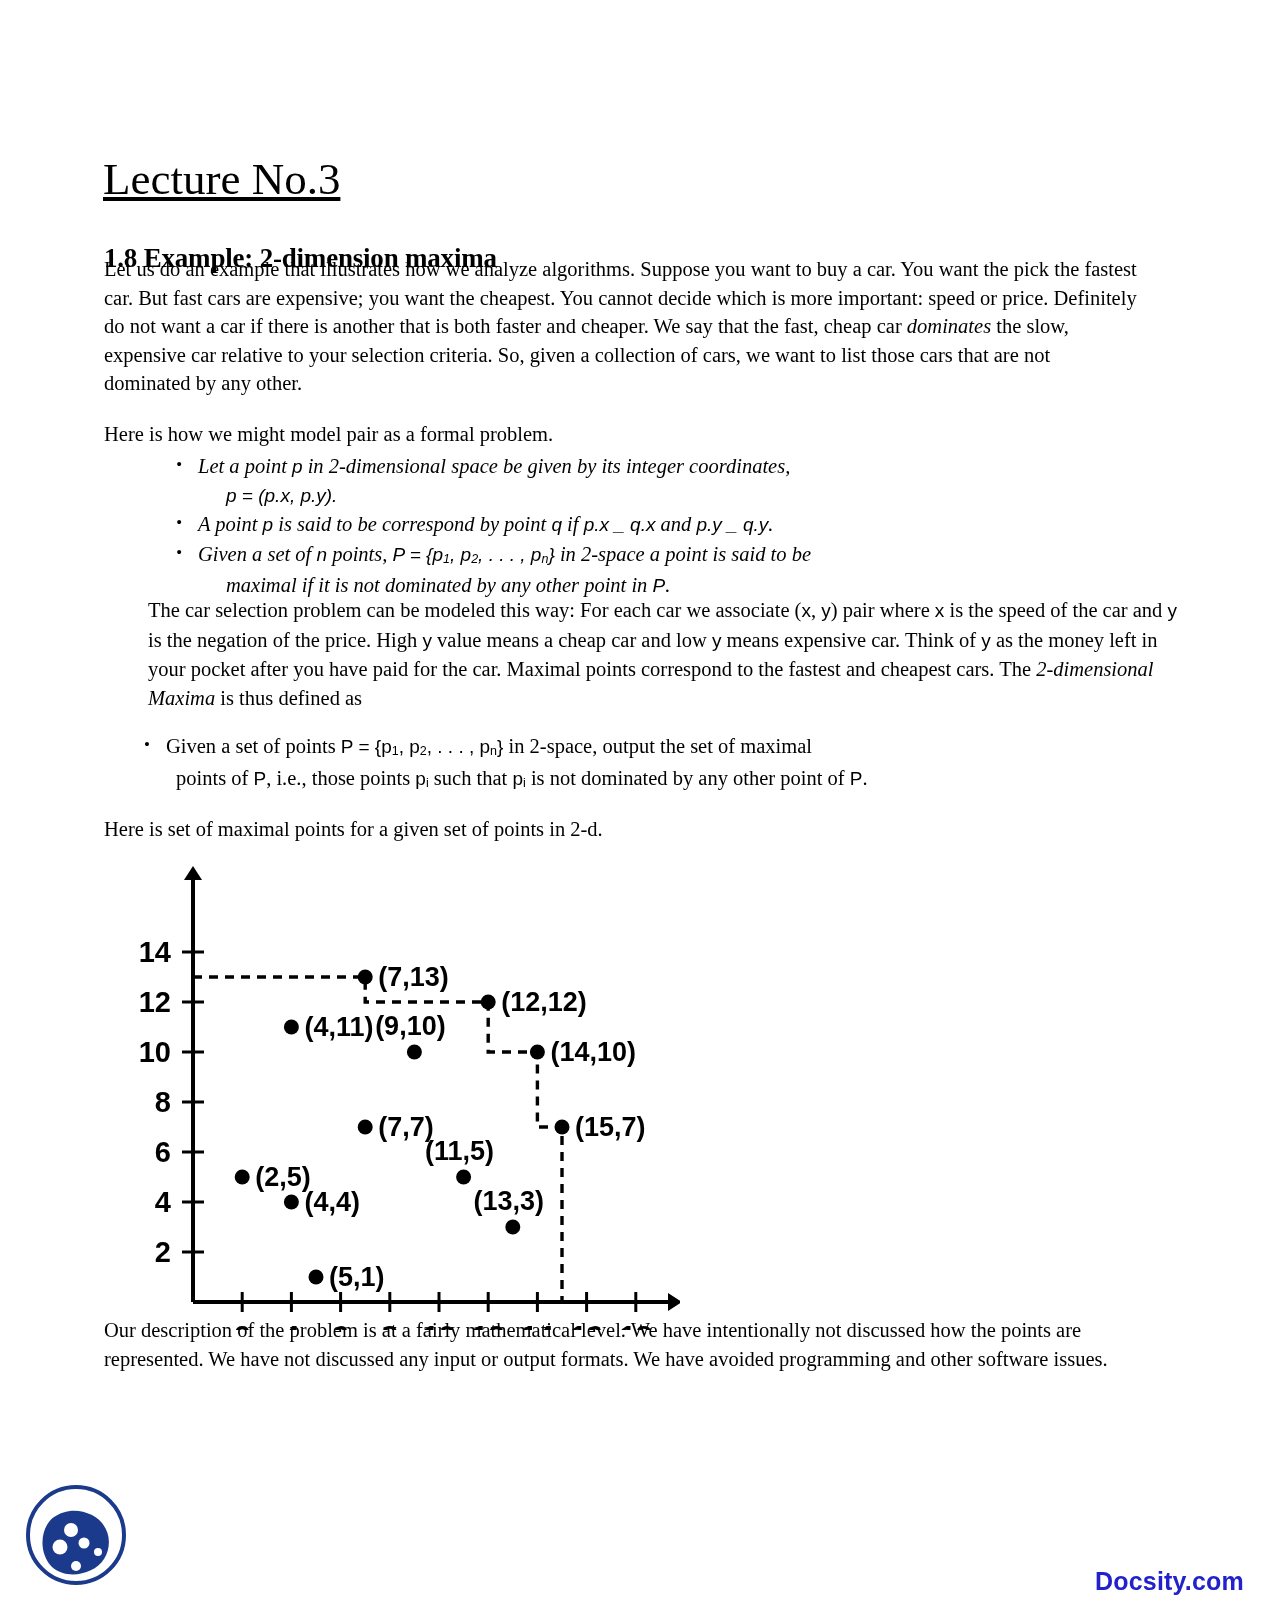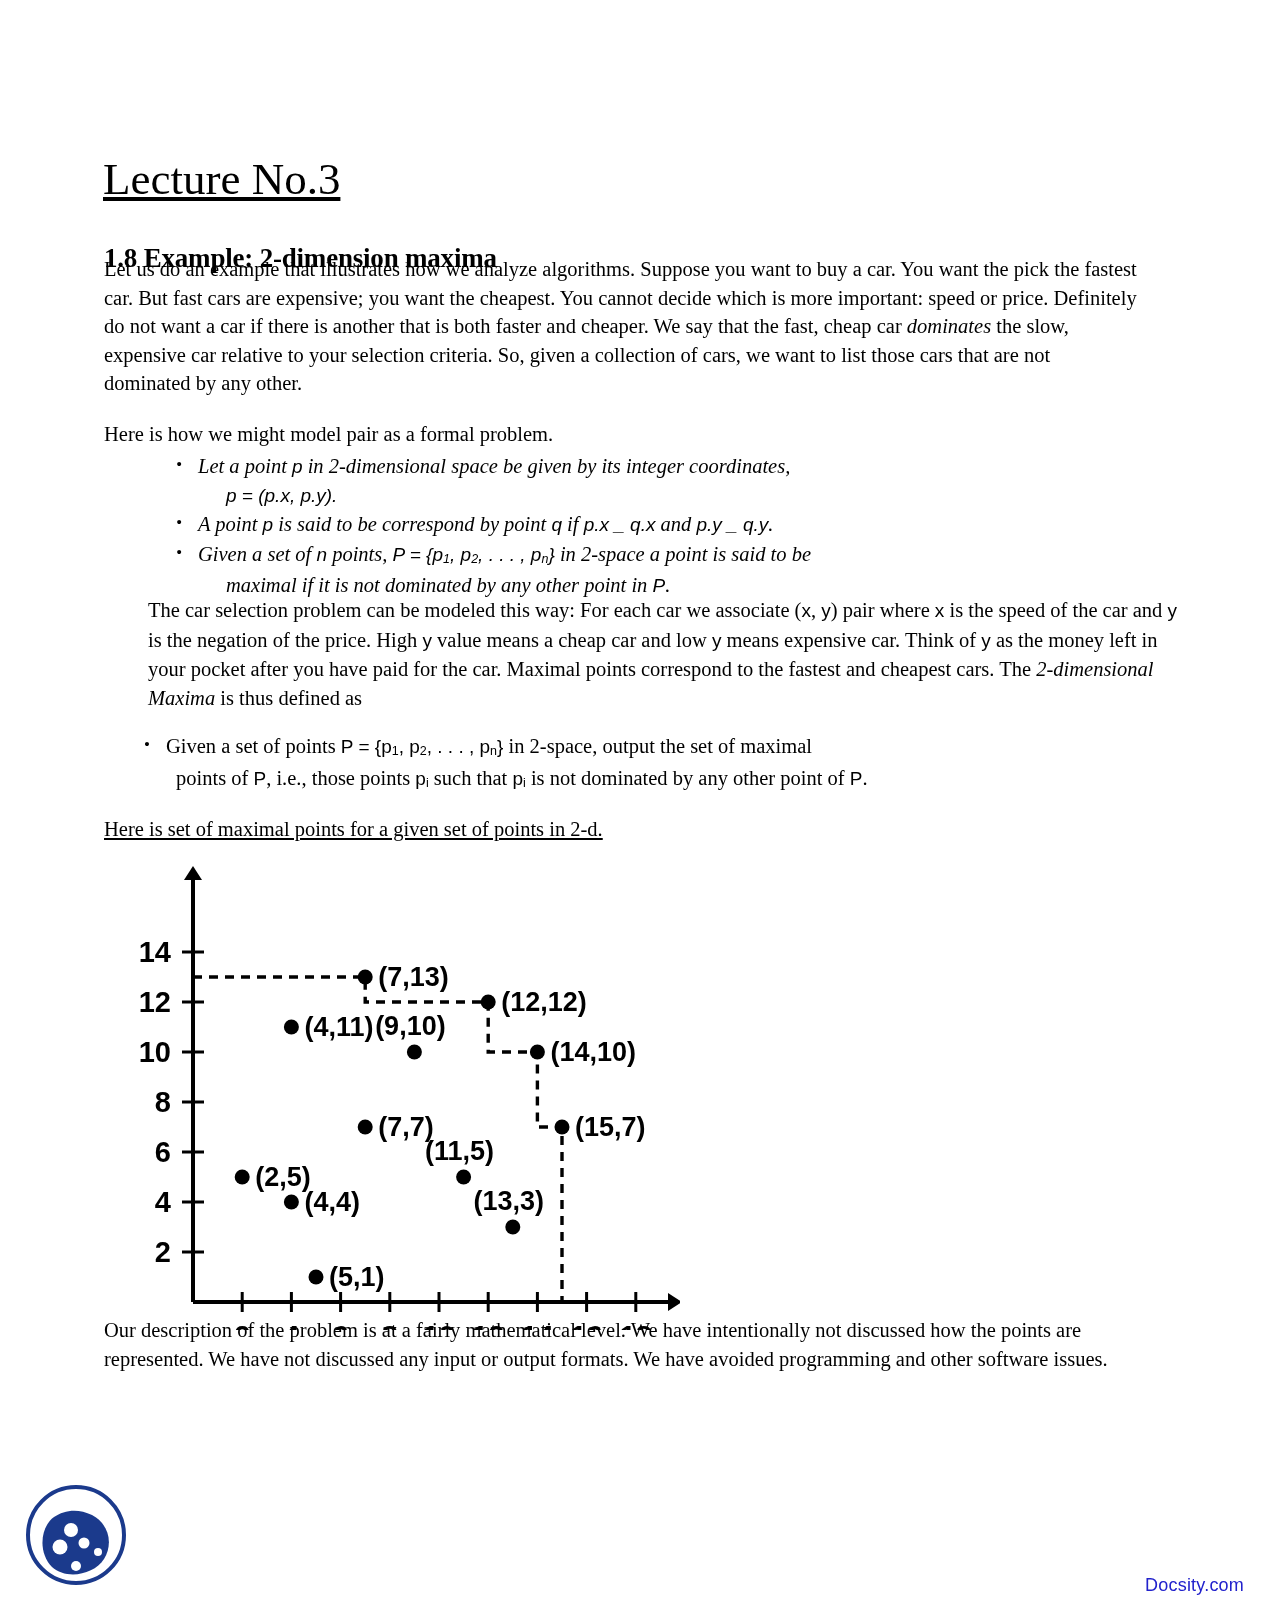--- a/index.html
+++ b/index.html
@@ -49,21 +49,21 @@
   
   .body-block {
     position: absolute;
     font-size: 20.5px;
     line-height: 28.6px;
     text-align: left;
   }
   #para-intro   { left: 104px; top: 255px; width: 1035px; }
   #para-model   { left: 104px; top: 420px; width: 1035px; }
   #para-carsel  { left: 104px; top: 596px; width: 1035px; margin-left: 44px; }
-  #para-hereis  { left: 104px; top: 815px; width: 1035px; text-decoration: underline; }
+  #para-hereis  { left: 104px; top: 815px; width: 1035px; }
   #para-closing { left: 104px; top: 1316px; width: 1020px; }
 
   .italic { font-style: italic; text-align: right; }
 
   
   .m {
     font-family: "Liberation Sans", "DejaVu Sans", sans-serif;
     font-size: 19px;
   }
   .m sub {
@@ -119,23 +119,24 @@
     left: 24px;
     top: 1483px;
     width: 104px;
     height: 104px;
   }
   #docsity-wordmark {
     position: absolute;
     right: 36px;
     bottom: 22px;
     font-family: "Liberation Sans", "DejaVu Sans", sans-serif;
-    font-size: 18px;
+    font-size: 25px;
     color: #2222cc;
     letter-spacing: 0.2px;
+    font-weight: bold;
   }
 </style>
 </head>
 <body>
 
 <div class="page">
 
   <h1 id="doc-title">Lecture No.3</h1>
 
   <h2 id="section-heading">1.8 Example: 2-dimension maxima</h2>

